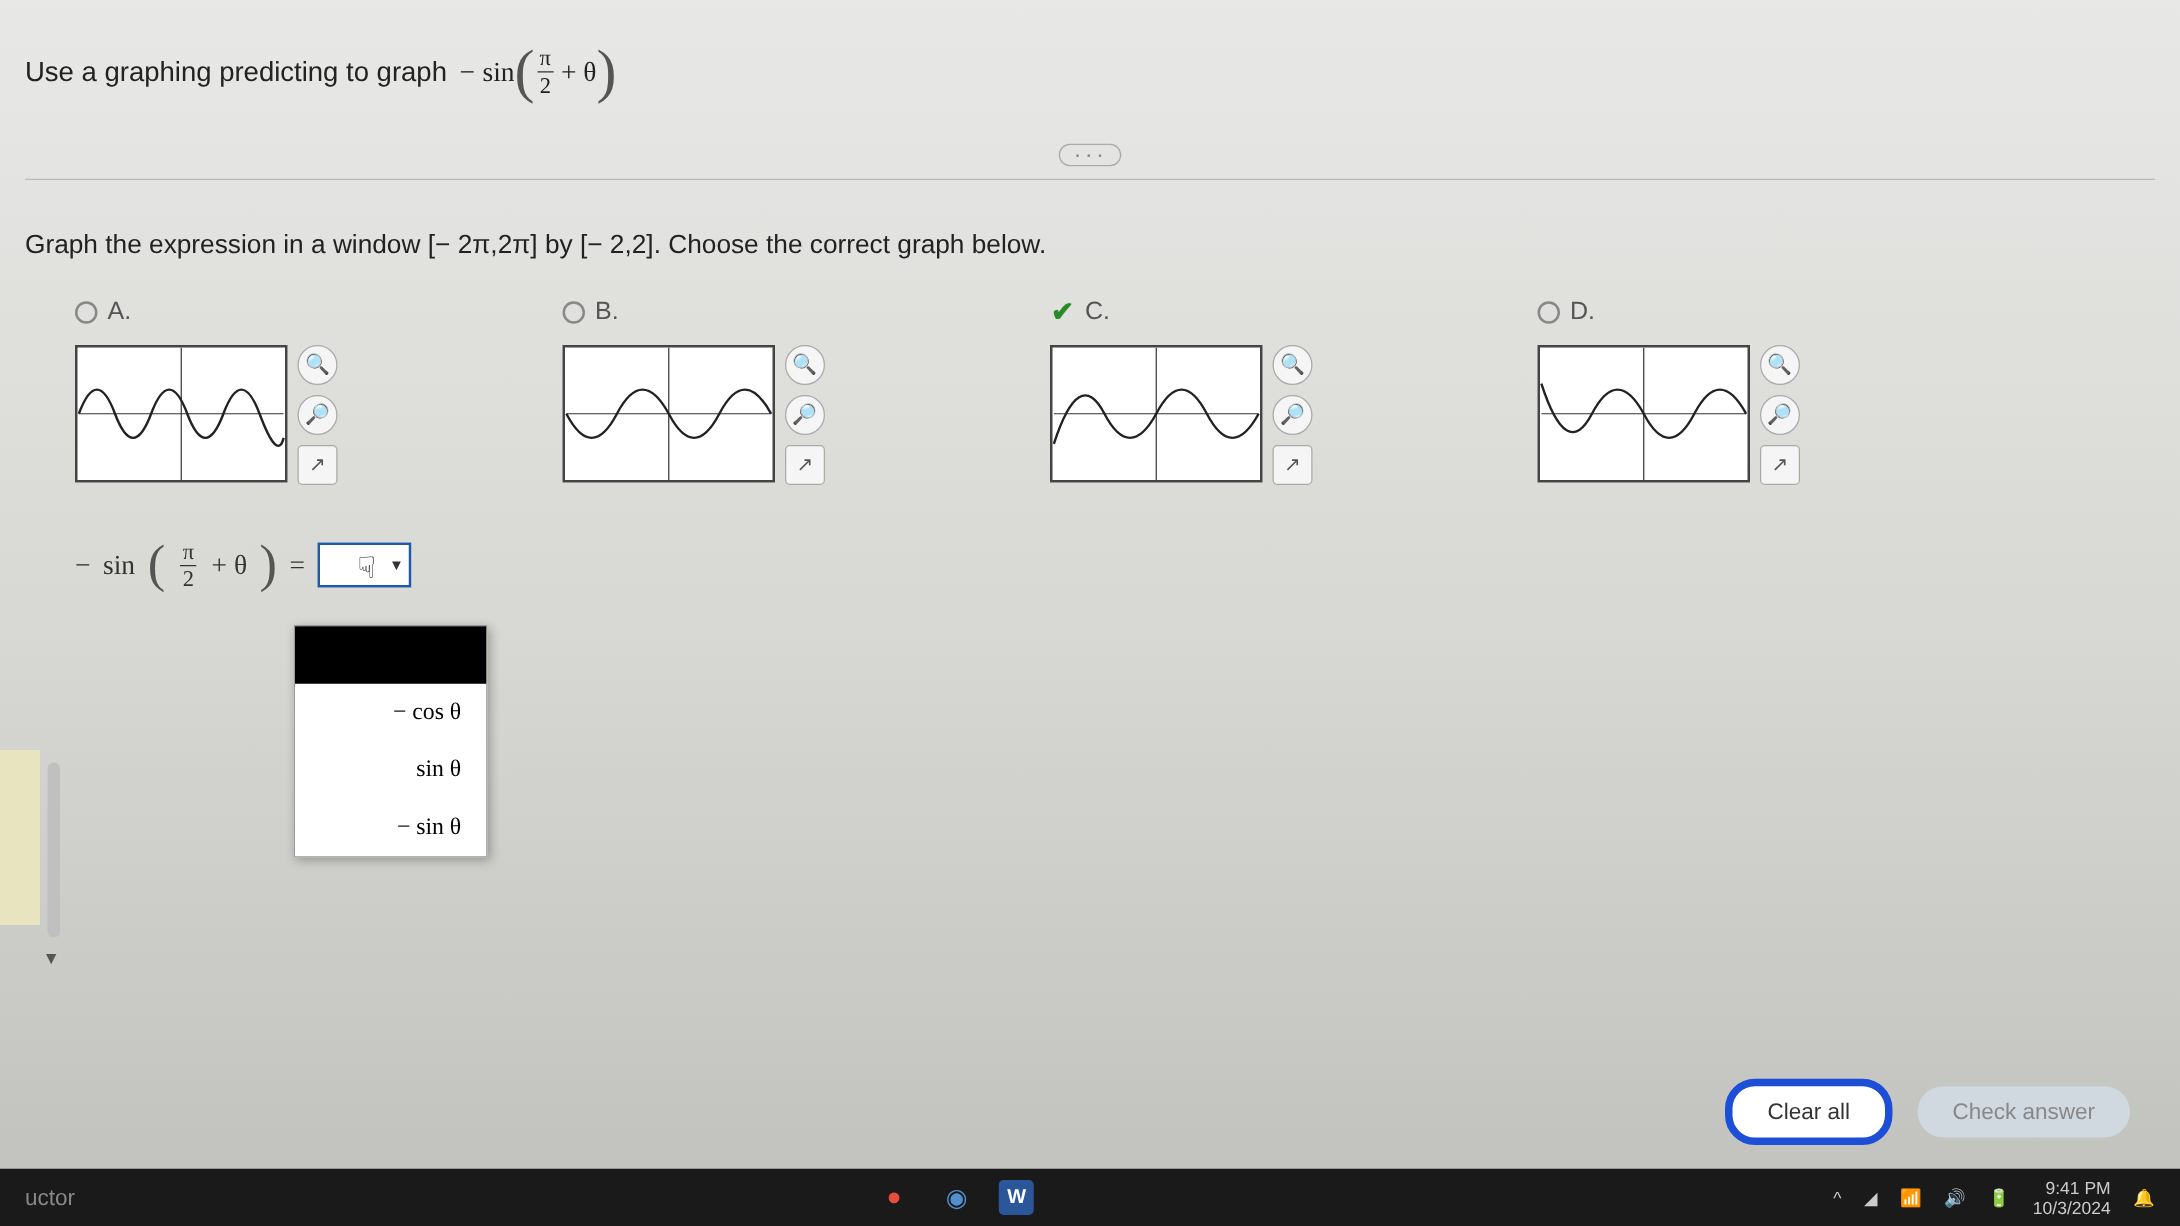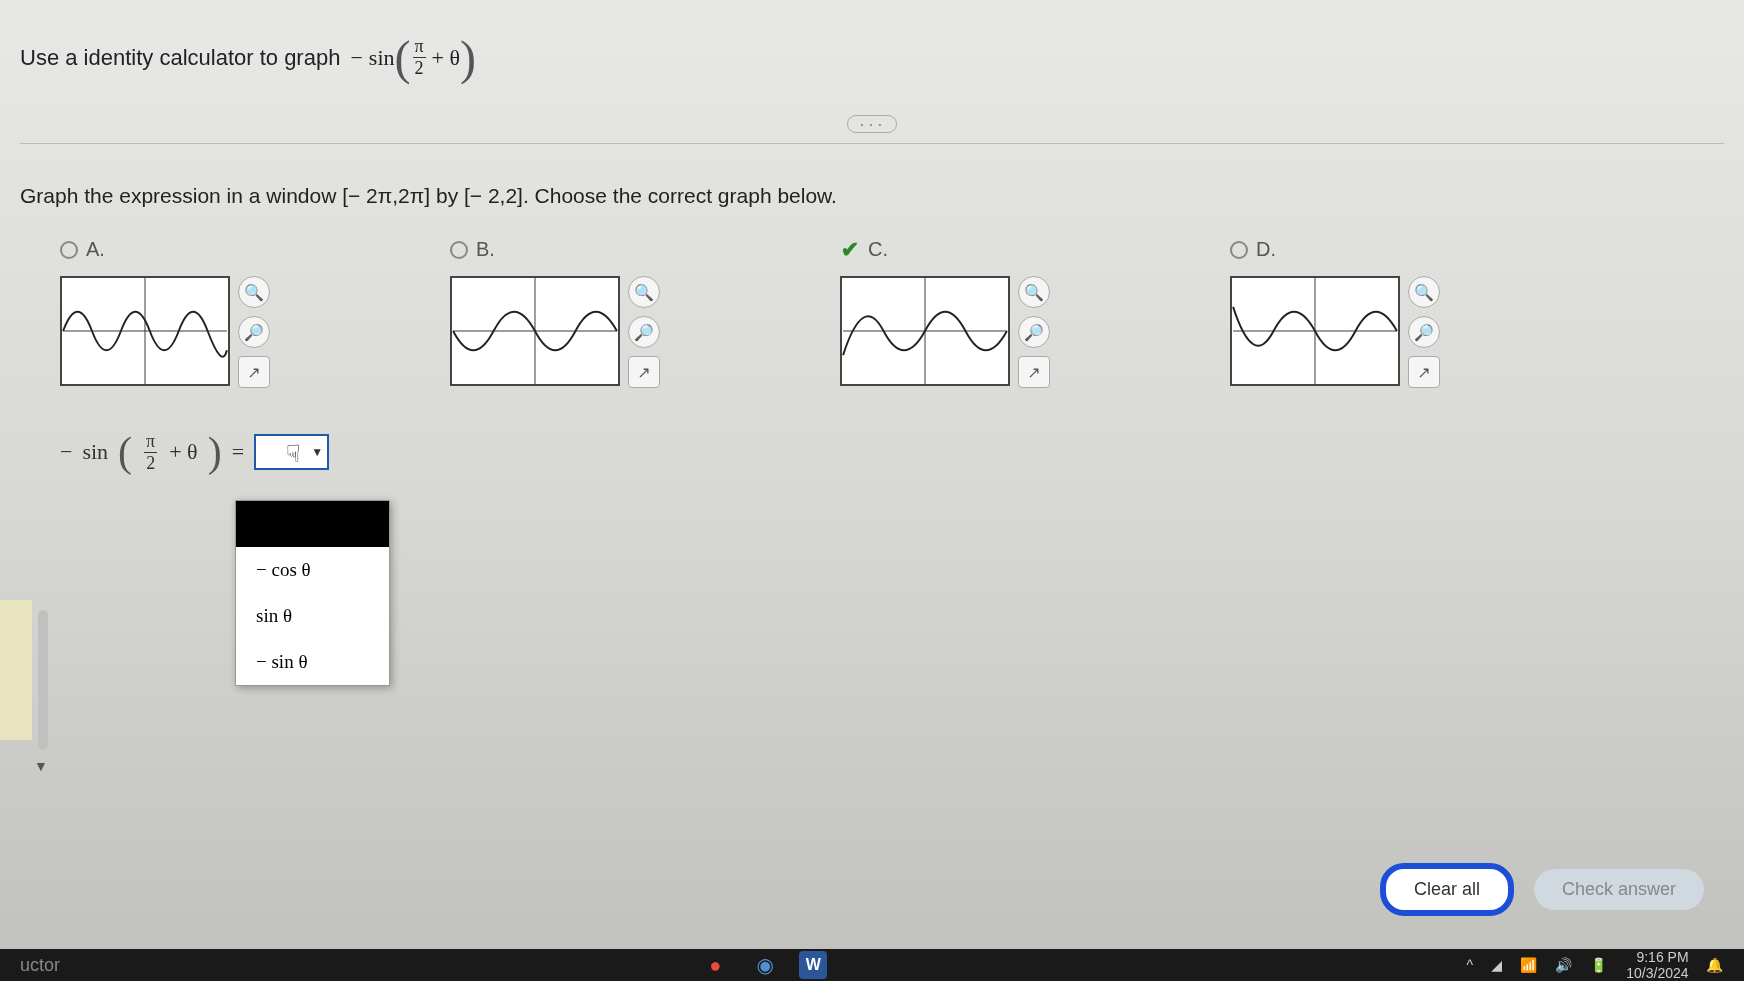--- a/index.html
+++ b/index.html
@@ -178,21 +178,21 @@
   width: 155px;
   background: #fff;
   border: 1px solid #999;
   box-shadow: 2px 2px 8px rgba(0,0,0,0.3);
 }
 .dropdown-item {
   padding: 12px 20px;
   font-size: 19px;
   font-family: 'Times New Roman', serif;
   cursor: pointer;
-  text-align: left;
+  text-align: right;
 }
 .dropdown-item.selected {
   background: #000;
   color: #fff;
   height: 46px;
 }
 .footer-bar {
   position: absolute;
   bottom: 50px;
   left: 0;
@@ -217,21 +217,21 @@
 .btn-check {
   background: #d0d8e0;
   border: none;
   color: #888;
 }
 .taskbar {
   position: absolute;
   bottom: 0;
   left: 0;
   right: 0;
-  height: 32px;
+  height: 46px;
   background: #1a1a1a;
   display: flex;
   align-items: center;
   justify-content: space-between;
   padding: 0 20px;
   color: #ccc;
   font-size: 14px;
 }
 .taskbar-left { font-size: 18px; color: #888; }
 .taskbar-center { display: flex; gap: 18px; align-items: center; }
@@ -270,21 +270,21 @@
   font-size: 14px;
   color: #555;
 }
 </style>
 </head>
 <body>
 
 <div class="content-area">
 
   <div class="question-text">
-    <span>Use a identity calculator to graph</span>
+    <span>Use a graphing predicting to graph</span>
     <span class="math-expr">
       <span style="margin:0 6px;">−</span>
       <span>sin</span>
       <span class="paren">(</span>
       <span class="fraction">
         <span class="num">π</span>
         <span class="den">2</span>
       </span>
       <span style="margin-left:4px;">+ θ</span>
       <span class="paren">)</span>
@@ -428,18 +428,18 @@
     <div class="task-icon" style="color:#5090d0;">◉</div>
     <div class="task-icon" style="background:#2b579a;color:#fff;width:28px;height:28px;border-radius:4px;font-size:16px;font-weight:bold;">W</div>
   </div>
   <div class="taskbar-right">
     <span>^</span>
     <span>◢</span>
     <span>📶</span>
     <span>🔊</span>
     <span>🔋</span>
     <div class="clock">
-      <div>9:16 PM</div>
+      <div>9:41 PM</div>
       <div>10/3/2024</div>
     </div>
     <span style="color:#888;">🔔</span>
   </div>
 </div>
 
 </body></html>

